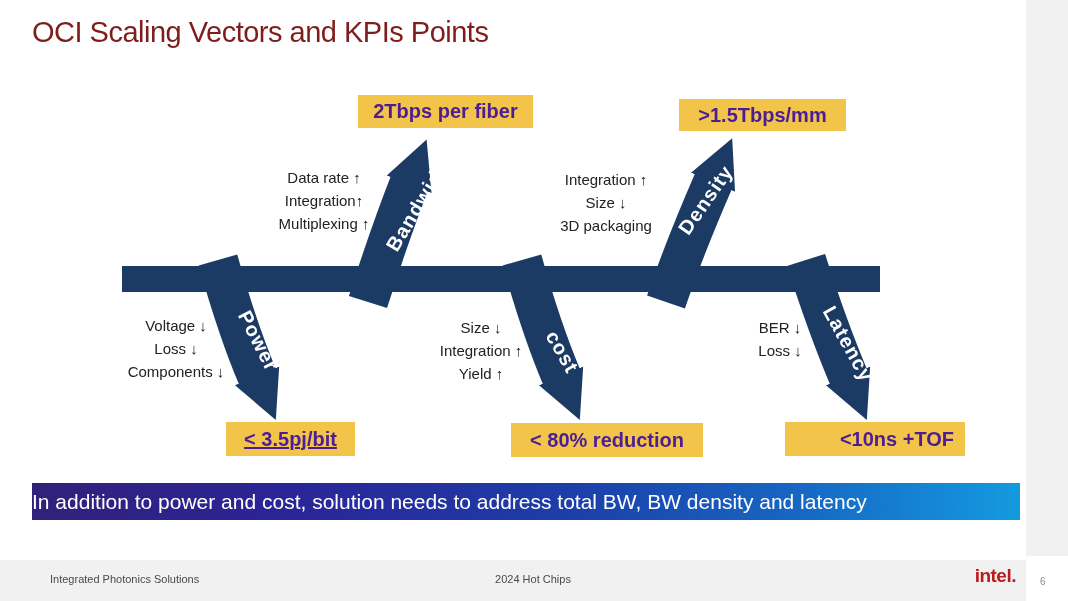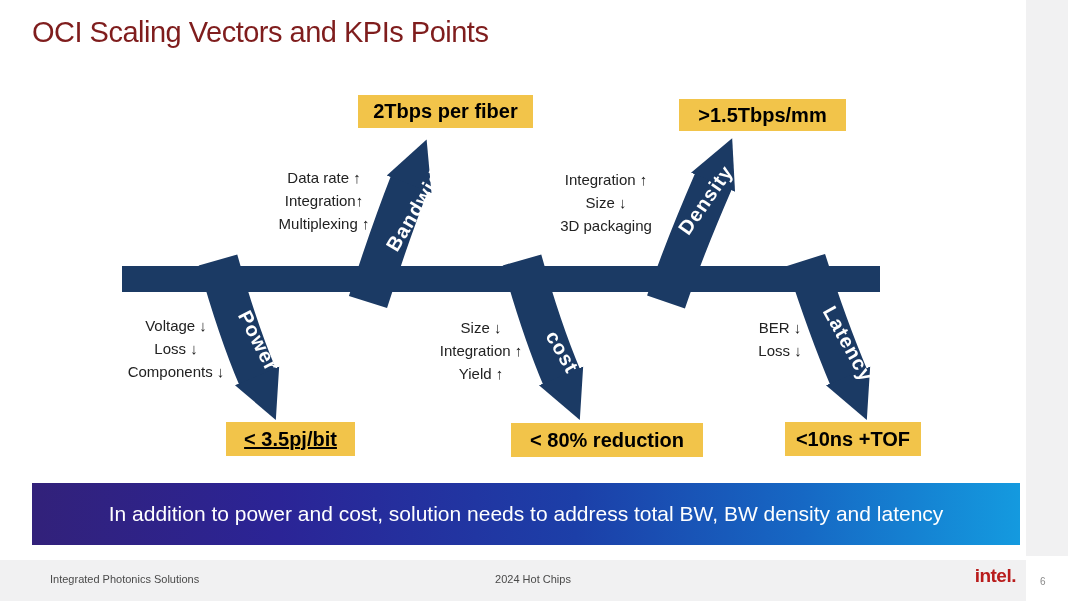--- a/index.html
+++ b/index.html
@@ -17,26 +17,26 @@
     position:absolute;transform:translate(-50%,-50%);
     color:#ffffff;font-weight:700;font-size:20px;letter-spacing:1px;
     white-space:nowrap;pointer-events:none;
   }
   .factors{
     position:absolute;width:220px;text-align:center;
     font-size:15px;line-height:23px;color:#222222;
   }
   .kpi{
     position:absolute;display:flex;align-items:center;justify-content:center;
-    background:var(--kpi-bg,#F2C44A);color:#000000;
+    background:var(--kpi-bg,#F2C44A);color:#4c1d95;
     font-size:20px;font-weight:600;white-space:nowrap;
   }
   .banner{
-    position:absolute;left:32px;top:483px;width:988px;height:62px;
-    display:flex;align-items:center;justify-content:center;
+    position:absolute;left:32px;top:483px;width:988px;height:37px;
+    display:flex;align-items:center;justify-content:flex-start;
     background:linear-gradient(90deg,#32217A 0%,#2B2496 25%,#1C3FA8 55%,#1668C4 78%,#149ADF 100%);
     color:#ffffff;font-size:21px;white-space:nowrap;
   }
   .footer-bar{
     position:absolute;left:0;top:560px;width:1026px;height:41px;
     background:#F1F1F2;
   }
   .footer-left{
     position:absolute;left:50px;top:573px;font-size:11px;color:#4a4a4a;
   }
@@ -115,21 +115,21 @@
   </div>
   <div class="factors" style="left:670px;top:316px;">
     <div>BER ↓</div>
     <div>Loss ↓</div>
   </div>
 
   <div class="kpi" style="left:358px;top:95px;width:175px;height:33px;">2Tbps per fiber</div>
   <div class="kpi" style="left:679px;top:99px;width:167px;height:32px;text-align:center;">&gt;1.5Tbps/mm</div>
   <div class="kpi" style="left:226px;top:422px;width:129px;height:34px;text-decoration:underline;">&lt; 3.5pj/bit</div>
   <div class="kpi" style="left:511px;top:423px;width:192px;height:34px;">&lt; 80% reduction</div>
-  <div class="kpi" style="left:785px;top:422px;width:136px;height:34px;">&lt;10ns +TOF</div>
+  <div class="kpi" style="left:785px;top:422px;width:136px;height:34px;padding-left:44px;">&lt;10ns +TOF</div>
 
   <div class="banner">
     <span>In addition to power and cost, solution needs to address total BW, BW density and latency</span>
   </div>
 
   <div class="footer-bar"></div>
   <div class="footer-left">Integrated Photonics Solutions</div>
   <div class="footer-center">2024 Hot Chips</div>
   <div class="intel-logo">intel.</div>
 

